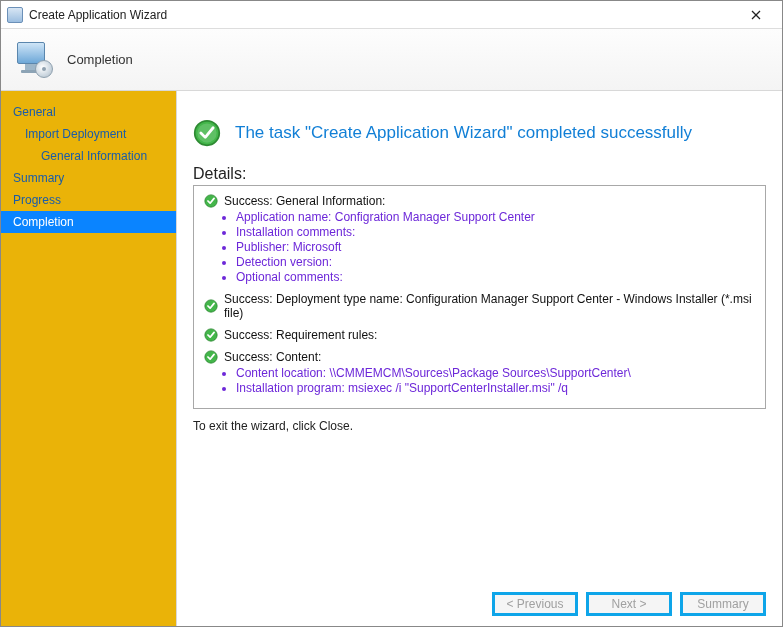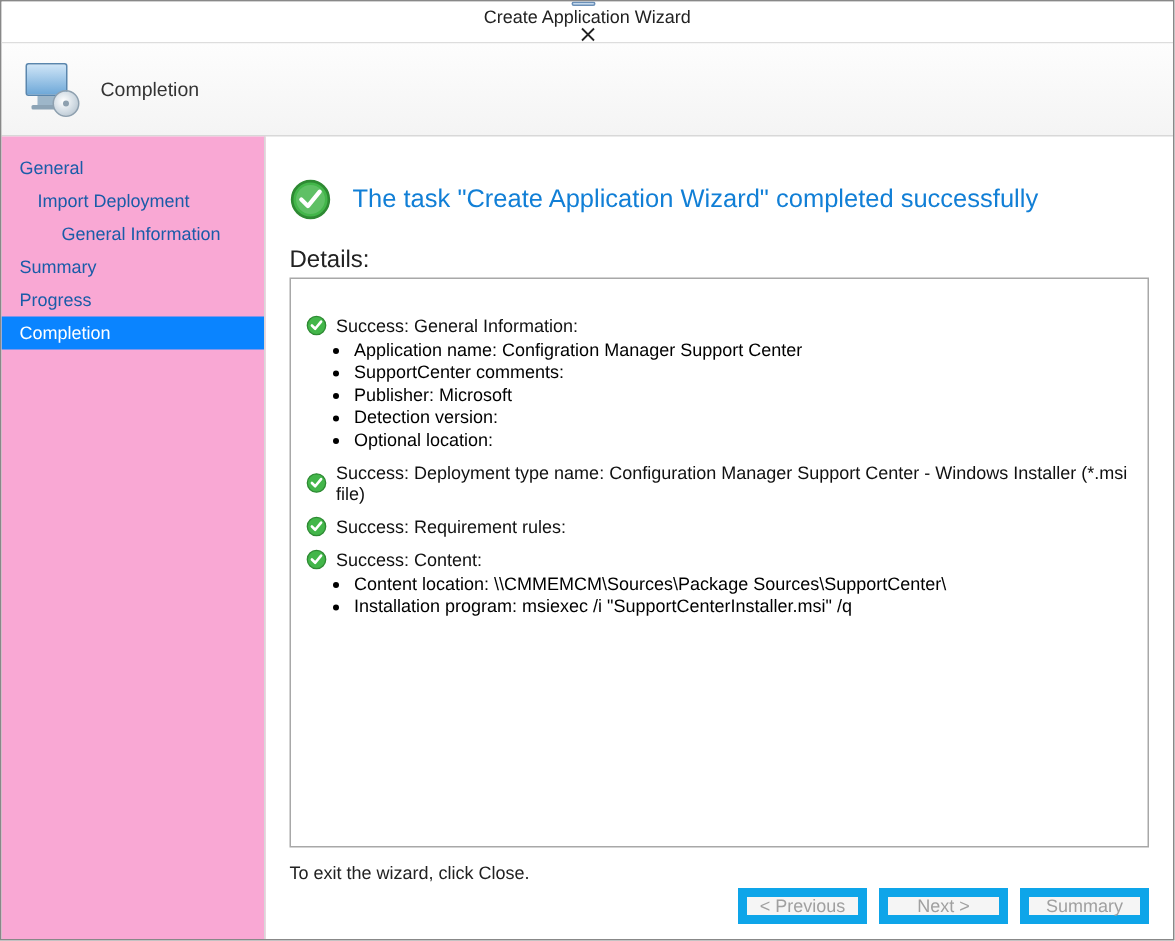--- a/index.html
+++ b/index.html
@@ -14,21 +14,20 @@
     border: 1px solid #888;
     position: relative;
   }
   .titlebar {
     height: 28px;
     display: flex;
     align-items: center;
     padding: 0 6px;
     background: #fff;
     border-bottom: 1px solid #ddd;
-    flex-direction: column;
   }
   .titlebar .app-icon {
     width: 16px; height: 16px;
     margin-right: 6px;
     background: linear-gradient(#d8e6f4,#9cbee0);
     border: 1px solid #6b90b8;
     border-radius: 2px;
     position: relative;
   }
   .titlebar .title {
@@ -93,21 +92,21 @@
   }
 
   .main {
     display: flex;
     height: calc(627px - 28px - 62px);
   }
   .sidebar {
     width: 176px;
     border-right: 1px solid #d8d8d8;
     padding-top: 10px;
-    background: #f9a8d4;
+    background: #eab308;
   }
   .side-item {
     padding: 4px 8px 4px 12px;
     font-size: 12px;
     color: #1a5ca8;
     cursor: default;
     white-space: nowrap;
   }
   .side-item.level1 { padding-left: 24px; }
   .side-item.level2 { padding-left: 40px; }
@@ -137,23 +136,23 @@
     font-size: 17px;
     color: #117fd6;
   }
   .details-label {
     font-size: 16px;
     color: #222;
     margin-bottom: 2px;
   }
   .details-box {
     border: 1px solid #a8a8a8;
-    height: 380px;
+    height: 224px;
     overflow-y: scroll;
-    padding: 24px 10px;
+    padding: 8px 10px;
     font-size: 12px;
     color: #111;
     background: #fff;
   }
   .success-line {
     display: flex;
     align-items: center;
     margin-top: 8px;
   }
   .success-line:first-child { margin-top: 0; }
@@ -166,39 +165,39 @@
     font-size: 12px;
     color: #111;
   }
   .bullet-list {
     margin: 2px 0 0 32px;
     padding: 0;
   }
   .bullet-list li {
     list-style: disc;
     font-size: 12px;
-    color: #000000;
+    color: #6d28d9;
     margin: 1px 0;
   }
   .exit-note {
     margin-top: 10px;
     font-size: 12px;
     color: #222;
   }
   .button-row {
     position: absolute;
     right: 16px;
     bottom: 12px;
     display: flex;
     gap: 8px;
   }
   .btn {
     width: 86px; height: 24px;
     font-size: 12px;
-    border: 6px solid #0ea5e9;
+    border: 3px solid #0ea5e9;
     background: #f0f0f0;
     color: #222;
     display: flex; align-items: center; justify-content: center;
     cursor: default;
   }
   .btn.disabled {
     color: #a0a0a0;
     background: #f5f5f5;
   }
   .btn.primary {
@@ -260,24 +259,24 @@
     <div class="details-box" id="details-box">
         <div class="success-line">
           <svg class="check-sm" viewBox="0 0 16 16">
             <circle cx="8" cy="8" r="7" fill="#43b64a" stroke="#2e8a33" stroke-width="1"></circle>
             <path d="M4.5 8 l2.5 2.5 l4.5 -5.5" fill="none" stroke="#fff" stroke-width="2" stroke-linecap="round" stroke-linejoin="round"></path>
           </svg>
           <span class="success-text">Success: General Information:</span>
         </div>
         <ul class="bullet-list">
           <li>Application name: Configration Manager Support Center</li>
-          <li>SupportCenter comments:</li>
+          <li>Installation comments:</li>
           <li>Publisher: Microsoft</li>
           <li>Detection version:</li>
-          <li>Optional location:</li>
+          <li>Optional comments:</li>
         </ul>
         <div class="success-line">
           <svg class="check-sm" viewBox="0 0 16 16">
             <circle cx="8" cy="8" r="7" fill="#43b64a" stroke="#2e8a33" stroke-width="1"></circle>
             <path d="M4.5 8 l2.5 2.5 l4.5 -5.5" fill="none" stroke="#fff" stroke-width="2" stroke-linecap="round" stroke-linejoin="round"></path>
           </svg>
           <span class="success-text">Success: Deployment type name: Configuration Manager Support Center - Windows Installer (*.msi file)</span>
         </div>
         <div class="success-line">
           <svg class="check-sm" viewBox="0 0 16 16">

